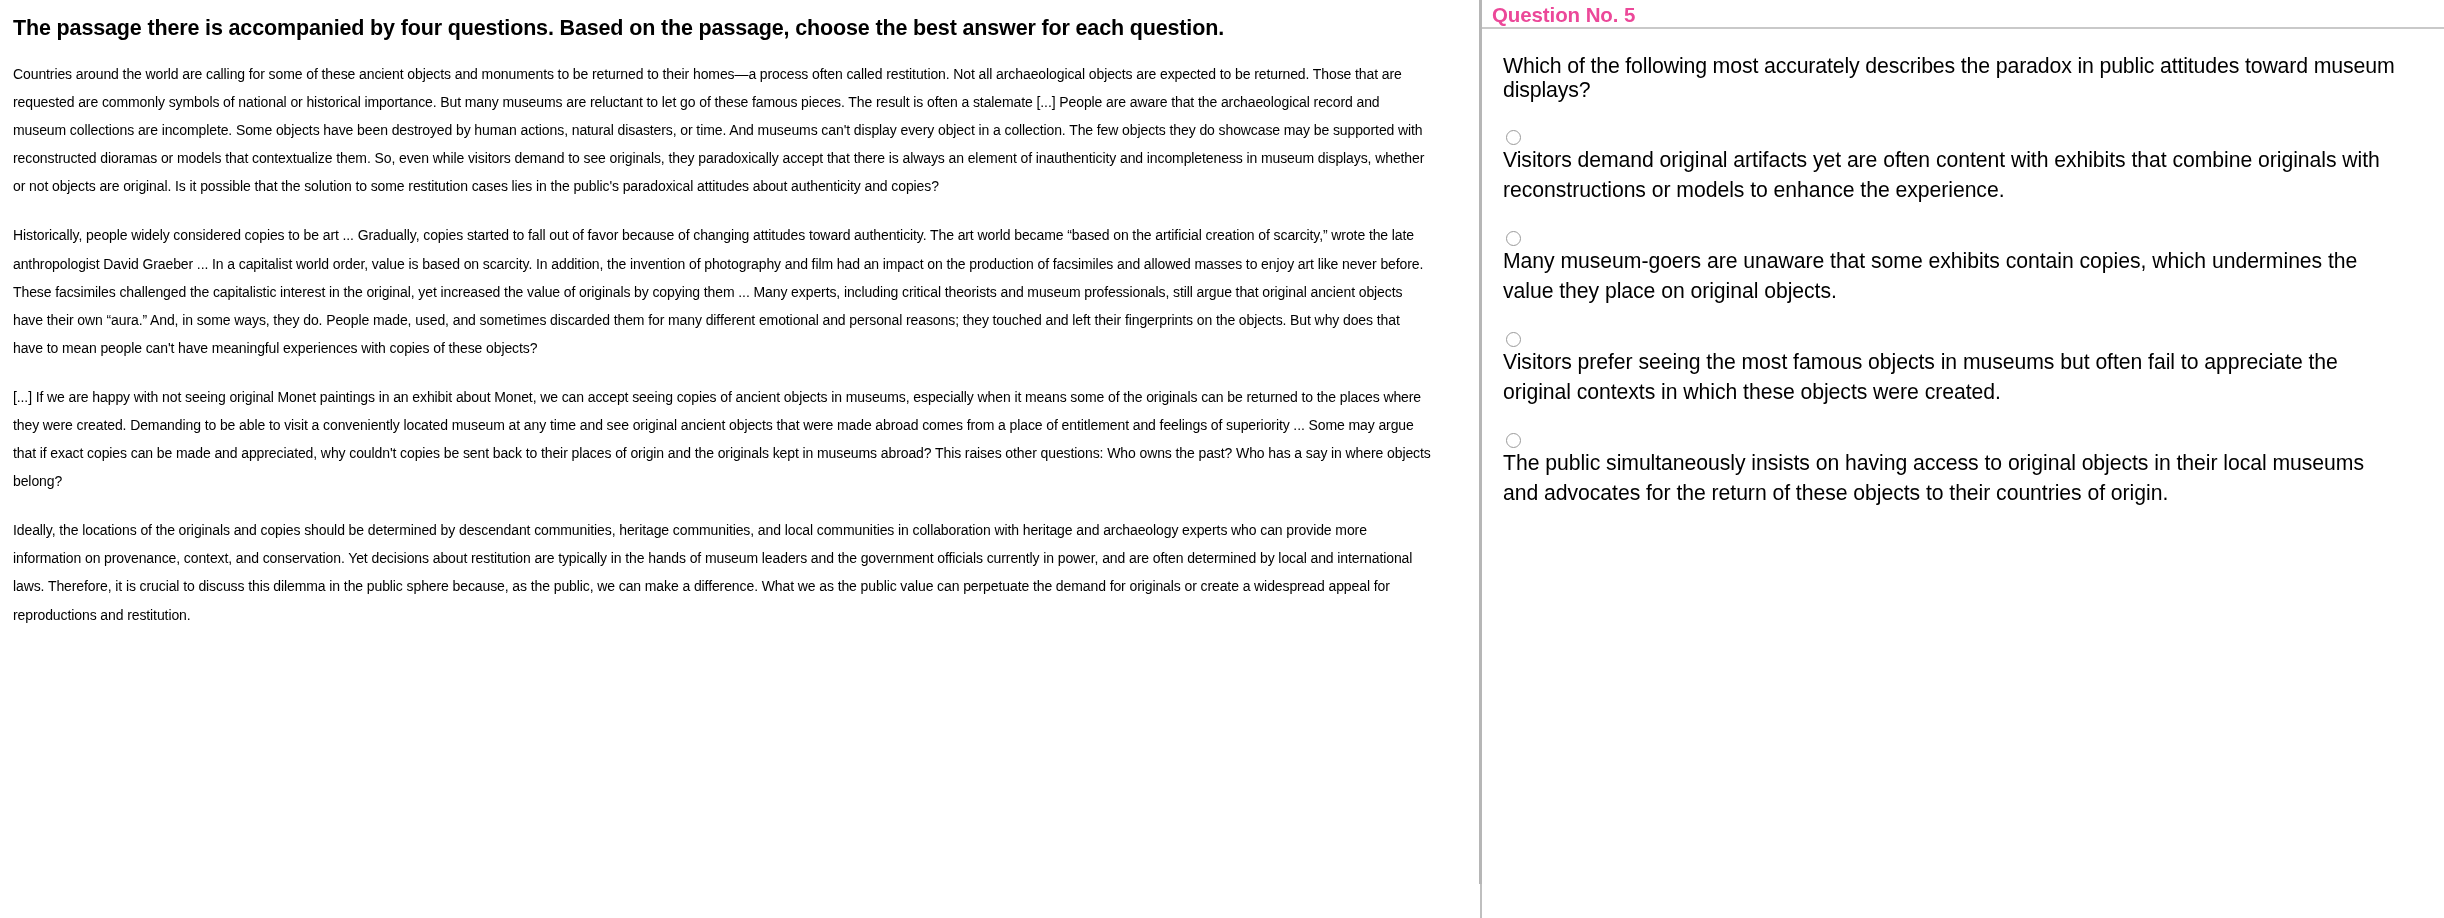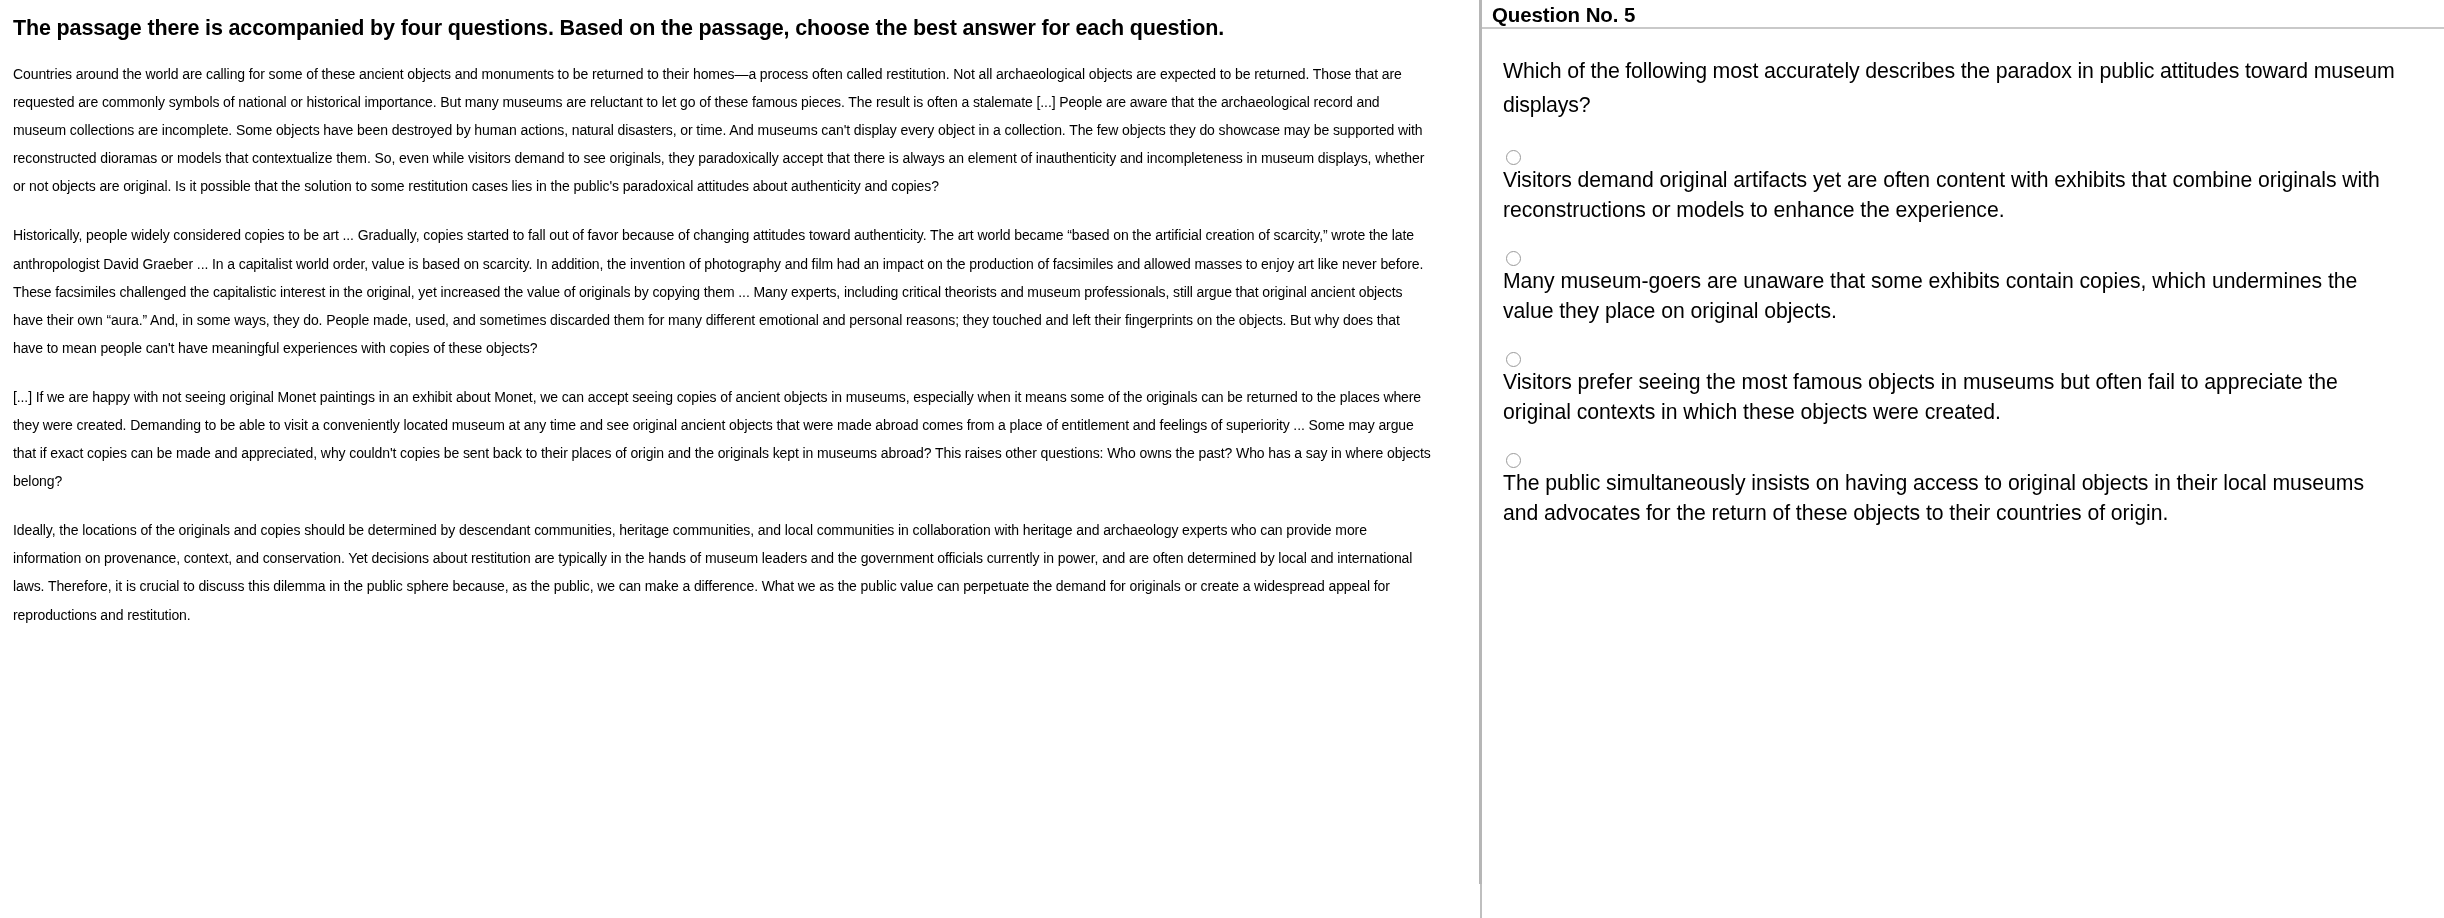--- a/index.html
+++ b/index.html
@@ -93,29 +93,29 @@
     padding: 4px 0 0 13px;
     border-bottom: 2px solid #c9c9c9;
     background: #ffffff;
   }
   .question-header-title {
     font-family: "Liberation Sans", sans-serif;
     font-weight: bold;
     font-size: 20.5px;
     line-height: 22px;
     letter-spacing: -0.1px;
-    color: #000000;
+    color: #ec4899;
   }
   .question-content {
     padding: 25px 18px 0 24px;
   }
   .question-prompt {
     font-family: "Liberation Sans", sans-serif;
     font-size: 21.3px;
-    line-height: 34px;
+    line-height: 24px;
     letter-spacing: -0.15px;
     color: #000;
     margin: 0;
     max-width: 912px;
   }
   .options-list {
     list-style: none;
     margin: 22px 0 0 0;
     padding: 0;
   }

